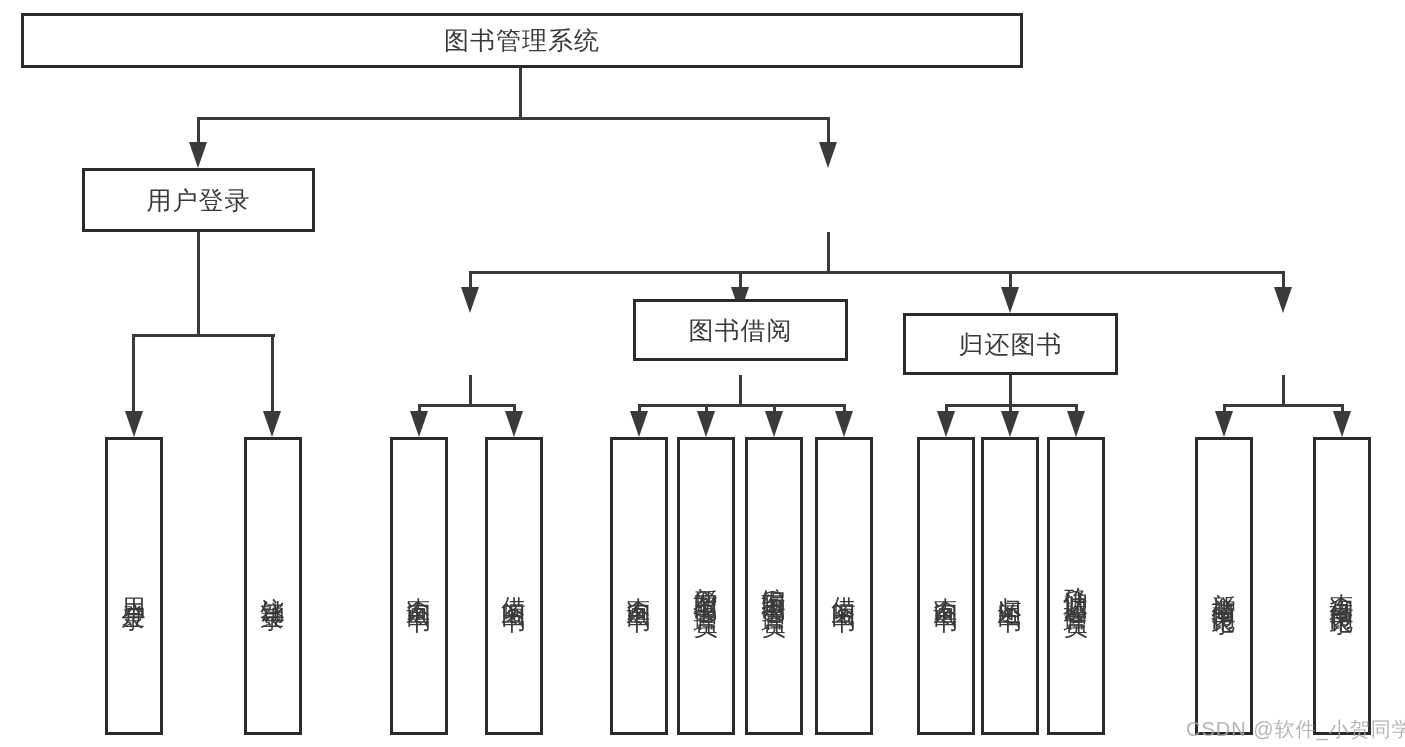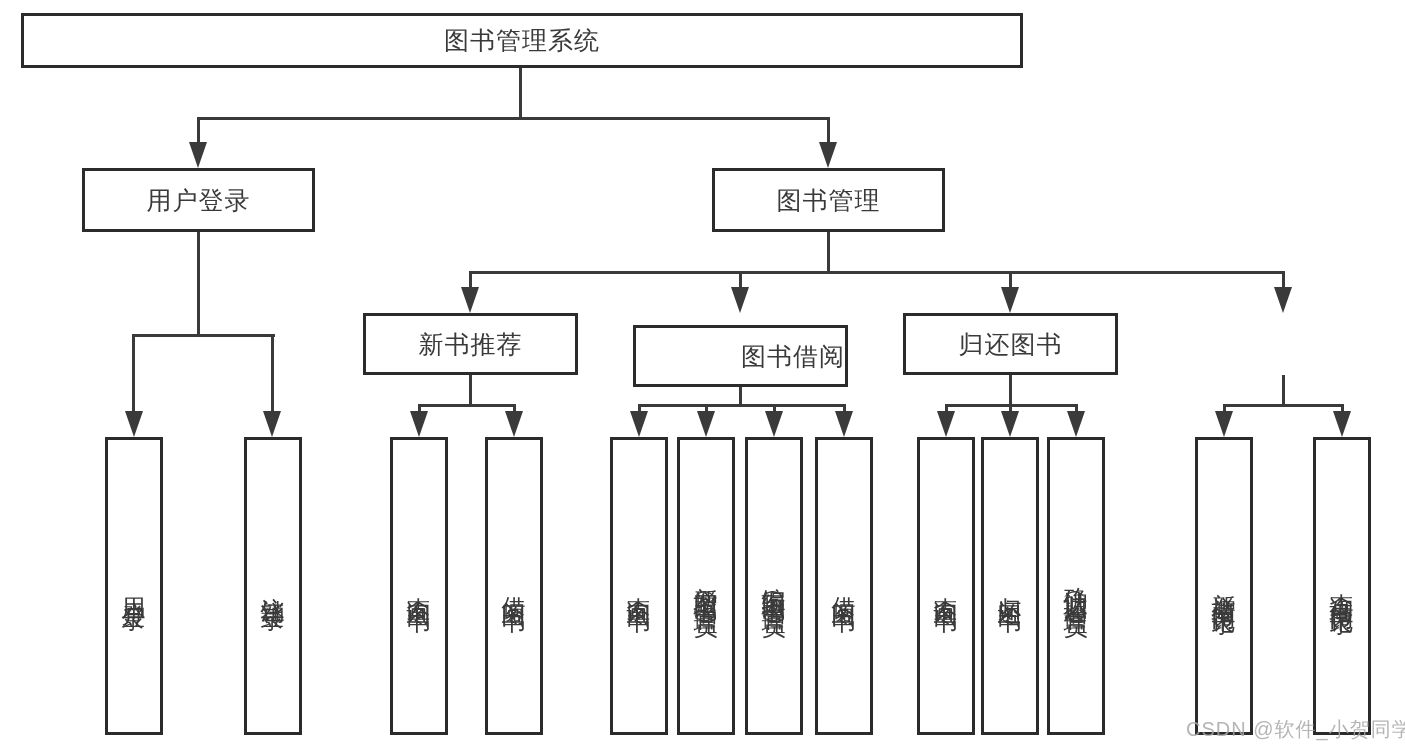--- a/index.html
+++ b/index.html
@@ -109,29 +109,23 @@
   <div class="ah" style="left:1333px; top:411px;"></div>
 
   <div class="box" style="left:21px; top:13px; width:1002px; height:55px;">
     <span>图书管理系统</span>
   </div>
 
   <div class="box" style="left:82px; top:168px; width:233px; height:64px;">
     <span>用户登录</span>
   </div>
 
-  <div class="box" style="left:712px; top:168px; width:233px; height:64px;">
-    <span>图书管理</span>
-  </div>
 
-  <div class="box" style="left:363px; top:313px; width:215px; height:62px;">
-    <span>新书推荐</span>
-  </div>
 
-  <div class="box" style="left:633px; top:325px; width:215px; height:62px;justify-content:flex-end;">
+  <div class="box" style="left:633px; top:299px; width:215px; height:62px;">
     <span>图书借阅</span>
   </div>
 
   <div class="box" style="left:903px; top:313px; width:215px; height:62px;">
     <span>归还图书</span>
   </div>
 
 
   <div class="leaf" style="left:105px; top:437px; width:58px; height:298px;">
     <span class="vtxt">用户登录</span>

